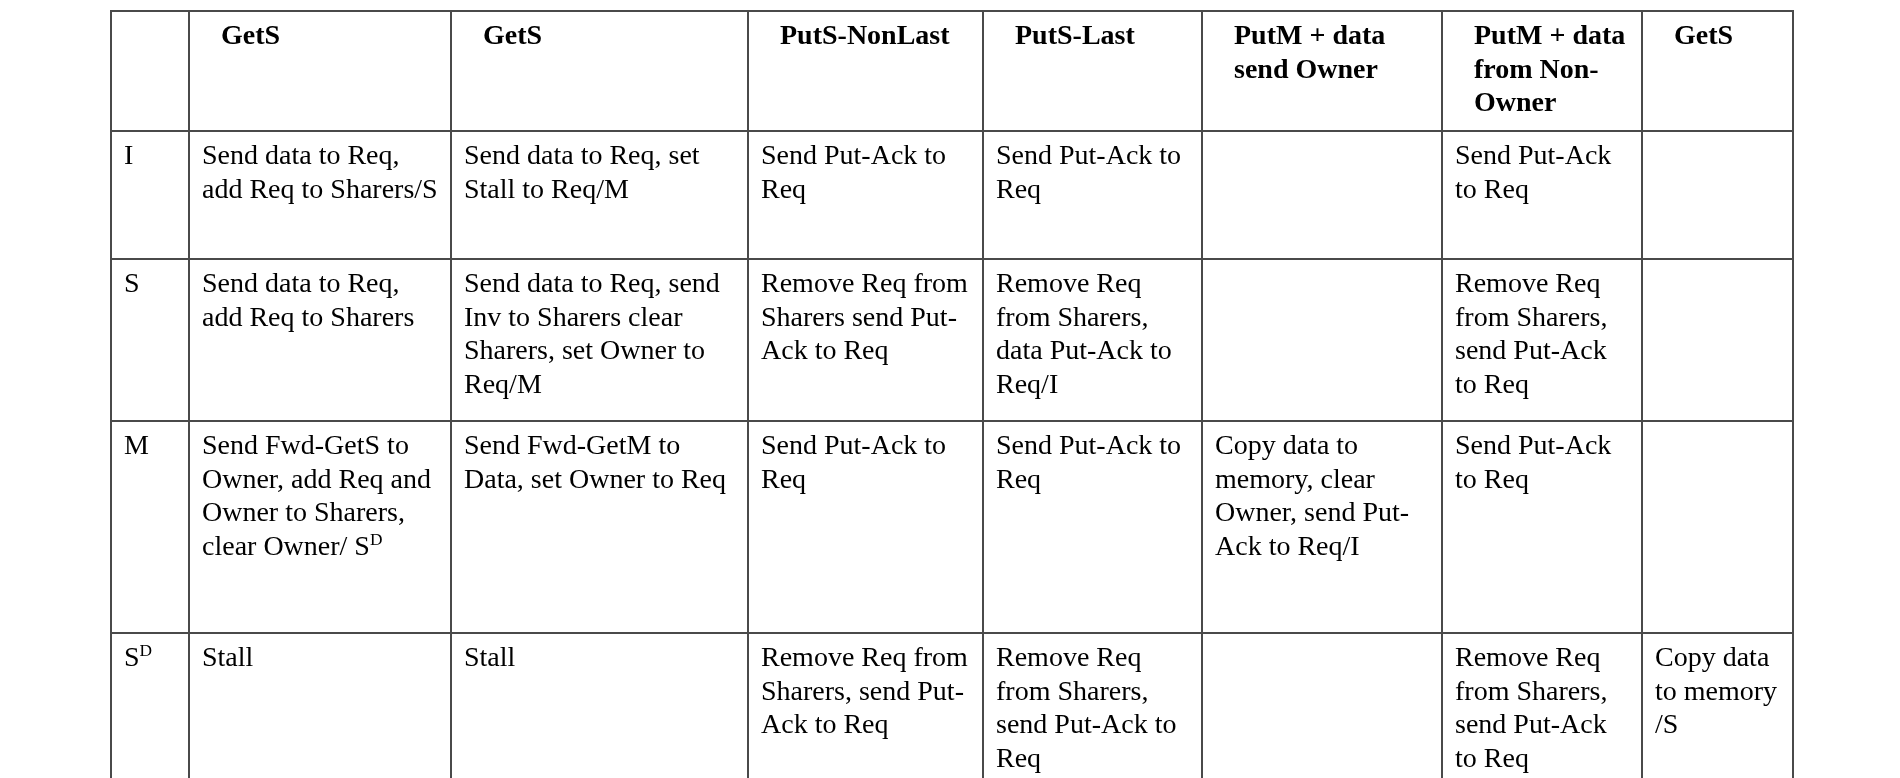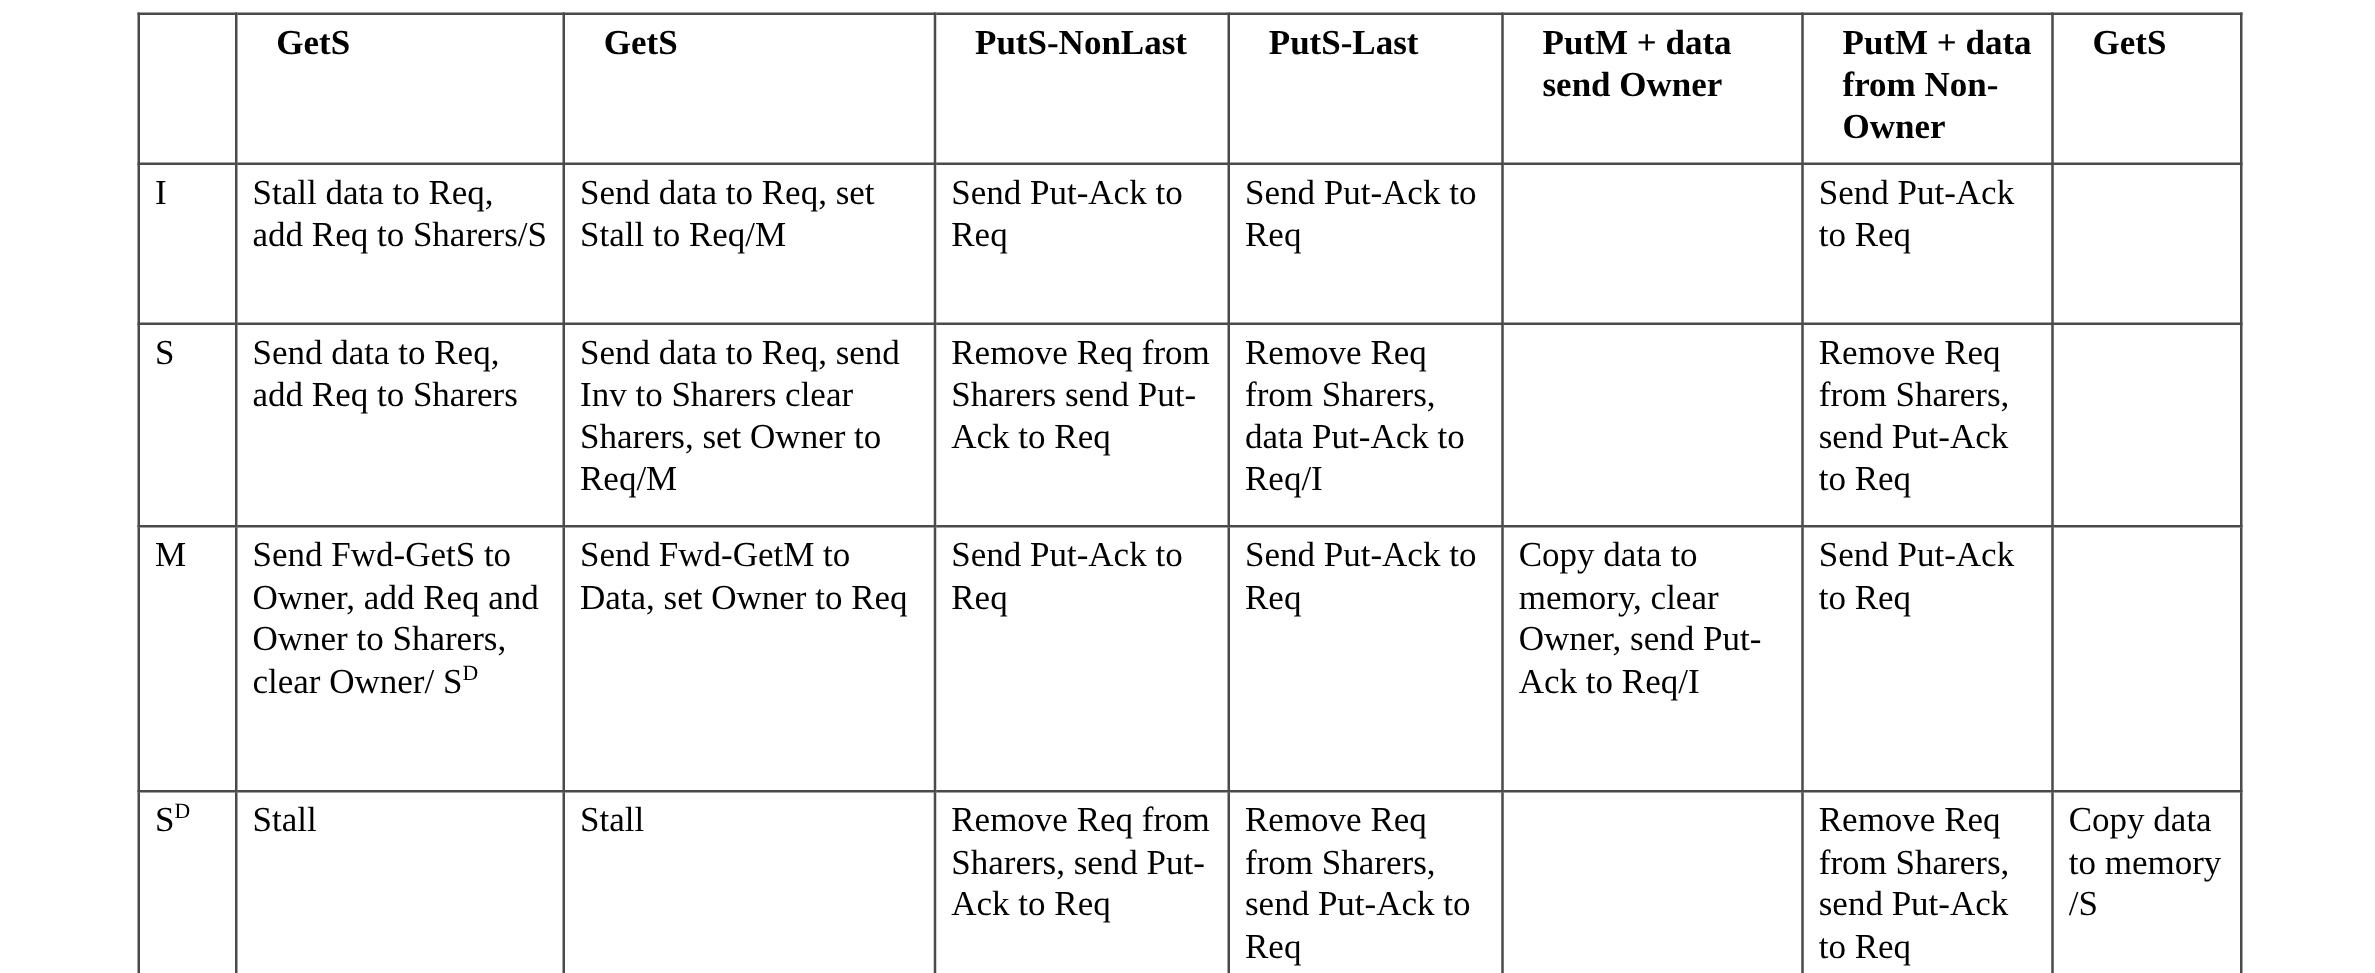--- a/index.html
+++ b/index.html
@@ -109,21 +109,21 @@
         <th>PutS-Last</th>
         <th>PutM + data send Owner</th>
         <th>PutM + data from Non-Owner</th>
         <th>GetS</th>
       </tr>
     </thead>
     <tbody>
 
       <tr class="row-i">
         <td class="row-label"><span class="lbl">I</span></td>
-        <td>Stall data to Req, add Req to Sharers/S</td>
+        <td>Send data to Req, add Req to Sharers/S</td>
         <td>Send data to Req, set Stall to Req/M</td>
         <td>Send Put-Ack to Req</td>
         <td>Send Put-Ack to Req</td>
         <td class="shaded"></td>
         <td>Send Put-Ack to Req</td>
         <td class="shaded"></td>
       </tr>
 
       <tr class="row-s">
         <td class="row-label"><span class="lbl">S</span></td>

